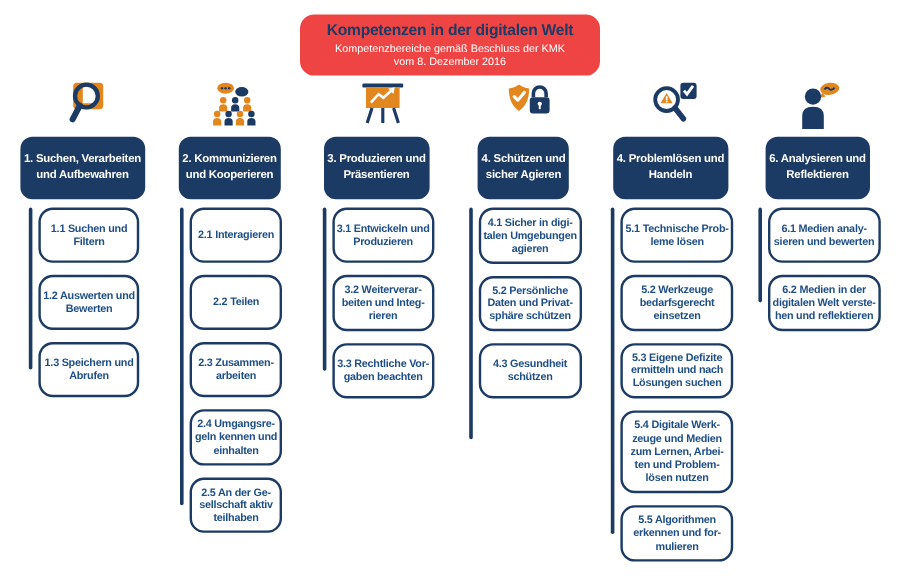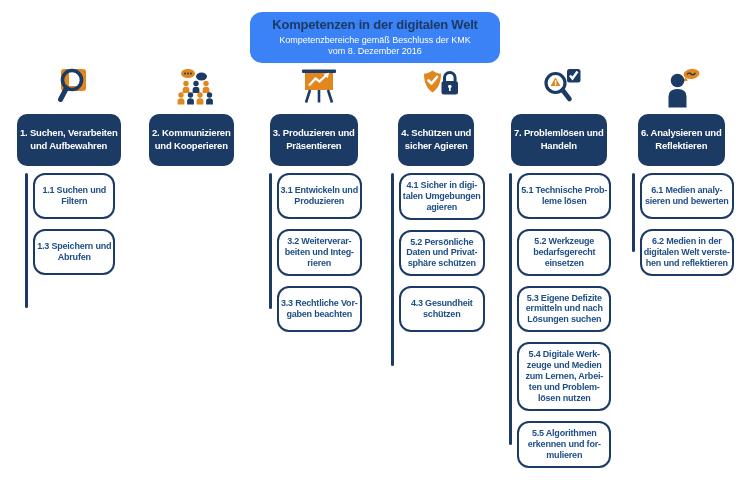--- a/index.html
+++ b/index.html
@@ -3,21 +3,21 @@
 <meta charset="utf-8">
 <style>
   html,body { margin:0; padding:0; }
   body {
     width:750px; height:480px; background:#ffffff; overflow:hidden;
     font-family:"Liberation Sans", sans-serif;
   }
   .canvas { position:relative; width:750px; height:480px; }
 
   .title-box {
-    width:250px; margin:12px auto 5px; background:#3b82f6; border-radius:12px;
+    width:250px; margin:12px auto 5px; background:#ef4444; border-radius:12px;
     padding:5px 8px 6px; text-align:center; box-sizing:border-box;
   }
   .title-main { color:#1b3a64; font-weight:bold; font-size:13px; letter-spacing:-0.2px; }
   .title-sub  { color:#ffffff; font-weight:normal; font-size:9px; line-height:1.2;
                 margin-top:3px; white-space:pre-line; }
 
   .columns { display:flex; gap:5px; padding:0 10px; }
   .column  { flex:1; min-width:0; display:flex; flex-direction:column;align-items:center; }
 
   .icon-wrap { height:40px; margin:0 0 6px 10px; }
@@ -63,20 +63,22 @@
           <circle cx="20" cy="12" r="9.5" fill="none" stroke="#1b3a64" stroke-width="3.6"></circle>
           <line x1="14.5" y1="20" x2="8.5" y2="31.5" stroke="#1b3a64" stroke-width="5" stroke-linecap="round"></line>
         </svg>
       </div>
       <div class="header">1. Suchen, Verarbeiten
 und Aufbewahren</div>
       <div class="items">
         <div class="vline" style="height: 135px;"></div>
         <div class="item">1.1 Suchen und
 Filtern</div>
+        <div class="item">1.2 Auswerten und
+Bewerten</div>
         <div class="item">1.3 Speichern und
 Abrufen</div>
       </div>
     </div>
 
     <div class="column">
       <div class="icon-wrap">
         <svg width="44" height="40" viewBox="0 0 44 40">
           <ellipse cx="14" cy="5.5" rx="7" ry="4.6" fill="#e2861e"></ellipse>
           <circle cx="11" cy="5.5" r="1" fill="#1b3a64"></circle>
@@ -94,20 +96,33 @@
           <circle cx="16.5" cy="27" r="2.7" fill="#1b3a64"></circle>
             <path d="M13.1 36.5 v-3.2 q0 -3 3.4 -3 q3.4 0 3.4 3 V36.5 Z" fill="#1b3a64"></path>
           <circle cx="26" cy="27" r="2.7" fill="#e2861e"></circle>
             <path d="M22.6 36.5 v-3.2 q0 -3 3.4 -3 q3.4 0 3.4 3 V36.5 Z" fill="#e2861e"></path>
           <circle cx="35.5" cy="27" r="2.7" fill="#1b3a64"></circle>
             <path d="M32.1 36.5 v-3.2 q0 -3 3.4 -3 q3.4 0 3.4 3 V36.5 Z" fill="#1b3a64"></path>
         </svg>
       </div>
       <div class="header">2. Kommunizieren
 und Kooperieren</div>
+      <div class="items">
+        <div class="vline" style="height: 248.5px;"></div>
+        <div class="item">2.1 Interagieren</div>
+        <div class="item">2.2 Teilen</div>
+        <div class="item">2.3 Zusammen-
+arbeiten</div>
+        <div class="item">2.4 Umgangsre-
+geln kennen und
+einhalten</div>
+        <div class="item">2.5 An der Ge-
+sellschaft aktiv
+teilhaben</div>
+      </div>
     </div>
 
     <div class="column">
       <div class="icon-wrap">
         <svg width="44" height="40" viewBox="0 0 44 40">
           <rect x="5" y="1.5" width="34" height="3.5" rx="1" fill="#1b3a64"></rect>
           <rect x="8" y="5" width="28" height="17" fill="#e2861e"></rect>
           <polyline points="12,17.5 18.5,10.5 22.5,13.5 29,7.5" fill="none" stroke="#ffffff" stroke-width="2.2"></polyline>
           <path d="M26.5 6 l5.5 -1.2 -1.2 5.5 z" fill="#ffffff"></path>
           <line x1="13" y1="22" x2="9" y2="34.5" stroke="#1b3a64" stroke-width="2.6"></line>
@@ -160,21 +175,21 @@
         <svg width="44" height="40" viewBox="0 0 44 40">
           <rect x="25" y="1" width="13.5" height="13.5" rx="2.5" fill="#1b3a64"></rect>
           <polyline points="28,7.5 30.5,10.5 35.5,3.5" fill="none" stroke="#ffffff" stroke-width="2.4"></polyline>
           <circle cx="13.5" cy="15" r="9.5" fill="none" stroke="#1b3a64" stroke-width="3.2"></circle>
           <path d="M13.5 9.5 l5 8.5 h-10 z" fill="#e2861e"></path>
           <rect x="12.9" y="12.2" width="1.4" height="3.4" fill="#ffffff"></rect>
           <circle cx="13.6" cy="16.6" r="0.8" fill="#ffffff"></circle>
           <line x1="20.5" y1="22" x2="27.5" y2="31" stroke="#1b3a64" stroke-width="4.6" stroke-linecap="round"></line>
         </svg>
       </div>
-      <div class="header">7. Problemlösen und
+      <div class="header">4. Problemlösen und
 Handeln</div>
       <div class="items">
         <div class="vline" style="height: 272.5px;"></div>
         <div class="item">5.1 Technische Prob-
 leme lösen</div>
         <div class="item">5.2 Werkzeuge
 bedarfsgerecht
 einsetzen</div>
         <div class="item">5.3 Eigene Defizite
 ermitteln und nach

